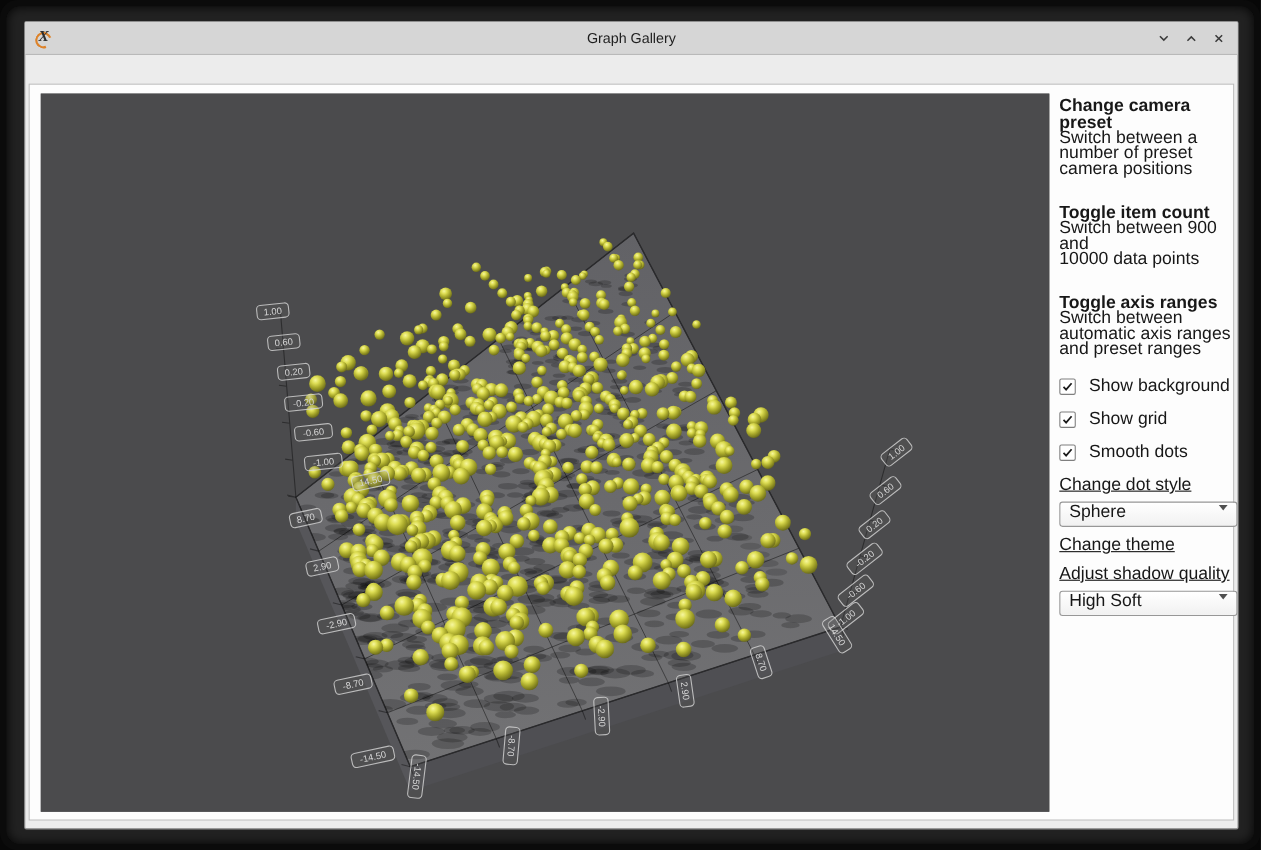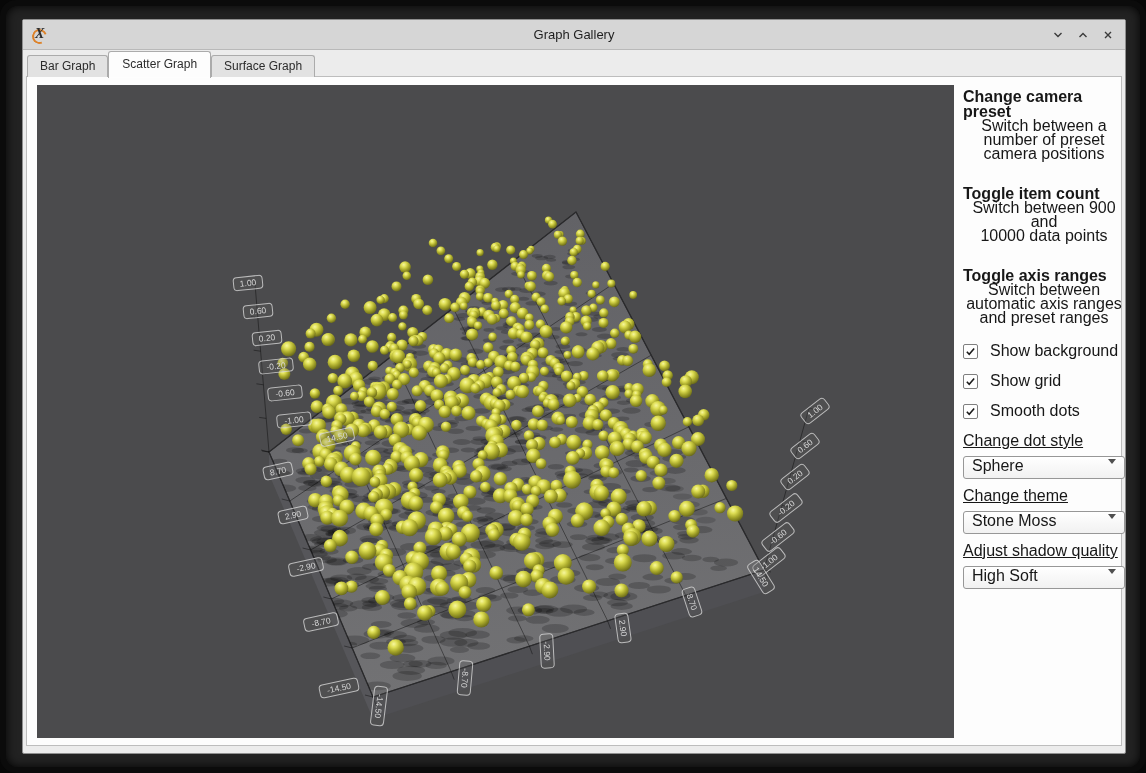--- a/index.html
+++ b/index.html
@@ -29,21 +29,21 @@
        box-shadow:0 -1px 0 rgba(255,255,255,.6) inset;margin-bottom:-1px;}
   
   .pane{position:absolute;left:3px;right:3px;top:56px;bottom:7px;background:#fdfdfd;
        border:1px solid #bdbdbd;z-index:2;}
   .plot{position:absolute;left:10px;top:8px;width:917px;height:653px;background:#4b4b4d;}
   .plot svg{display:block;}
   
   .panel{position:absolute;left:936px;top:12px;width:162px;color:#171717;font-size:16px;}
   .pbtn{margin-bottom:25px;cursor:default;}
   .pbtn .ptitle{font-weight:bold;line-height:15px;}
-  .pbtn .pdesc{white-space:pre-line;line-height:14px;text-align:center;}
+  .pbtn .pdesc{white-space:pre-line;line-height:14px;}
   .checks{margin-top:-8px;}
   .chk{display:flex;align-items:center;gap:12px;margin-bottom:12px;cursor:default;}
   .chk .box{width:13px;height:13px;background:#fff;border:1px solid #7f7f7f;border-radius:2px;
        display:flex;align-items:center;justify-content:center;}
   .sel-label{margin:8px 0 6px;text-decoration:underline;}
   .combo{height:21px;border:1px solid #979797;border-radius:3px;
        background:linear-gradient(#ffffff,#f1f1f1);display:flex;align-items:flex-start;
        padding:0 8px;cursor:default;}
   .combo .arrow{margin-left:auto;width:0;height:0;border:4px solid transparent;
        border-top:5px solid #4f4f4f;transform:translateY(2px);}
@@ -68,25 +68,20 @@
         </svg>
       <svg width="14" height="14" viewBox="0 0 14 14">
         <path d="M3.5 9 L7 5.5 L10.5 9" fill="none" stroke="#3b3b3b" stroke-width="1.4"></path>
         </svg>
       <svg width="14" height="14" viewBox="0 0 14 14">
         <path d="M4 4 L10 10 M10 4 L4 10" fill="none" stroke="#3b3b3b" stroke-width="1.4"></path>
         </svg>
     </span>
   </div>
 
-  <div class="tabbar">
-      <div class="tab">Bar Graph</div>
-      <div class="tab active">Scatter Graph</div>
-      <div class="tab">Surface Graph</div>
-    </div>
 
   <div class="pane">
     <div class="plot">
         <svg width="917" height="653" viewBox="0 0 917 653" xmlns="http://www.w3.org/2000/svg">
           <defs>
  <radialGradient id="sphG" cx="38%" cy="29%" r="75%">
    <stop offset="0" stop-color="#f6f69e"></stop>
               <stop offset="0.28" stop-color="#dede55"></stop>
    <stop offset="0.6" stop-color="#a9a92b"></stop>
               <stop offset="1" stop-color="#646418"></stop>
@@ -1555,24 +1550,20 @@
             </span>
             <span>Smooth dots</span>
           </label>
         </div>
         <div class="sel-label">Change dot style</div>
         <div class="combo">
           <span>Sphere</span>
           <span class="arrow"></span>
         </div>
         <div class="sel-label">Change theme</div>
-        <div class="combo">
-          <span>Stone Moss</span>
-          <span class="arrow"></span>
-        </div>
         <div class="sel-label">Adjust shadow quality</div>
         <div class="combo">
           <span>High Soft</span>
           <span class="arrow"></span>
         </div>
       </div>
   </div>
 </div>
 
 </body></html>

